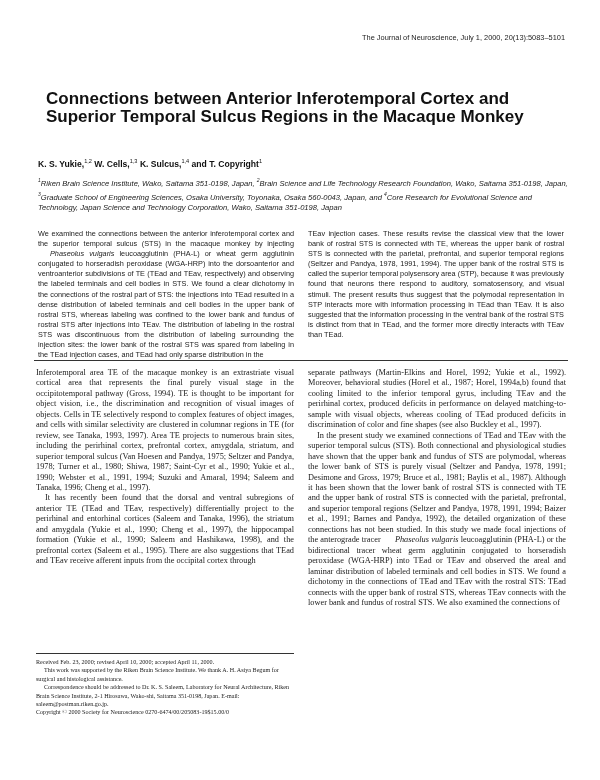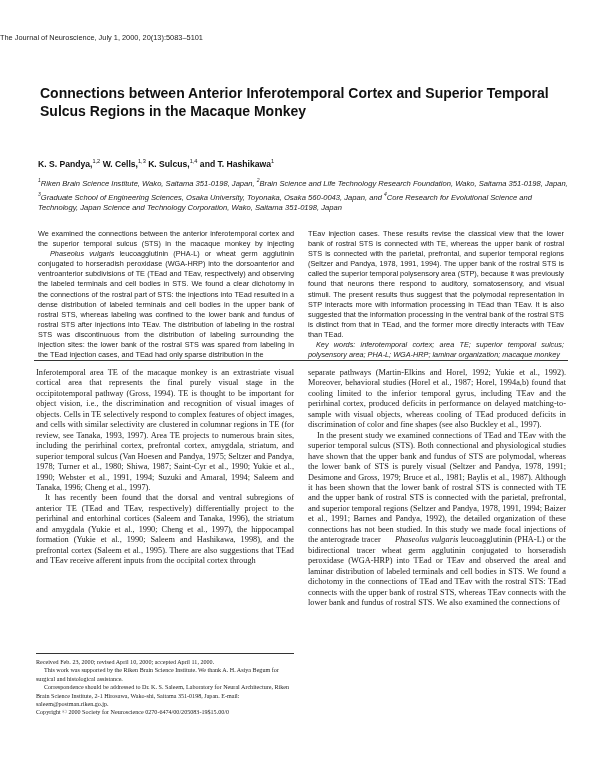--- a/index.html
+++ b/index.html
@@ -1,18 +1,18 @@
 <!DOCTYPE html>
 <html><head>
 <meta charset="utf-8">
 <style>
   html, body { margin: 0; padding: 0; background: #ffffff; }
   body { width: 600px; height: 780px; position: relative; overflow: hidden; color: #111; }
-  .running-head { position: absolute; top: 33px; left: 0; right: 0; padding-right: 35px; text-align: left; font-family: "Liberation Sans", sans-serif; font-size: 7.4px; color: #222; }
-  .title { position: absolute; top: 82px; left: 38px; width: 530px; font-family: "Liberation Sans", sans-serif; font-weight: bold; font-size: 14px; line-height: 18px; color: #111; margin: 2px; }
+  .running-head { position: absolute; top: 33px; left: 0; right: 0; padding-right: 35px; text-align: right; font-family: "Liberation Sans", sans-serif; font-size: 7.4px; color: #222; }
+  .title { position: absolute; top: 82px; left: 38px; width: 530px; font-family: "Liberation Sans", sans-serif; font-weight: bold; font-size: 17px; line-height: 18px; color: #111; margin: 8px; }
   .authors { position: absolute; top: 158px; left: 38px; font-family: "Liberation Sans", sans-serif; font-weight: bold; font-size: 8.6px; color: #111; }
   .authors sup { font-weight: normal; font-size: 5.6px; }
   .affil { position: absolute; top: 175px; left: 38px; width: 530px; font-family: "Liberation Sans", sans-serif; font-style: italic; font-size: 7.6px; line-height: 11px; color: #222; }
   .affil sup { font-size: 5px; }
   .abstract { position: absolute; top: 229px; left: 38px; width: 526px; display: flex; justify-content: space-between; }
   .abs-col { width: 256px; font-family: "Liberation Sans", sans-serif; font-size: 7.3px; line-height: 10.1px; text-align: justify; color: #222; }
   .abs-col .kw { font-style: italic; text-indent: 8px; display: block; }
   .rule { position: absolute; left: 34px; width: 534px; height: 1px; background: #333; }
   .body-cols { position: absolute; top: 368px; left: 36px; width: 530px; display: flex; justify-content: space-between; }
   .body-col { width: 258px; font-family: "Liberation Serif", serif; font-size: 8.3px; line-height: 10.45px; text-align: justify; color: #1a1a1a; }
@@ -24,33 +24,32 @@
   em { font-style: italic; padding-left: 12px; }
 </style>
 </head>
 <body>
 
 <div class="running-head">The Journal of Neuroscience, July 1, 2000, 20(13):5083–5101</div>
 
 <h1 class="title">Connections between Anterior Inferotemporal Cortex and Superior Temporal Sulcus Regions in the Macaque Monkey</h1>
 
 <div class="authors">
-  <span>K. S. Pandya,</span><sup>1,2</sup>
+  <span>K. S. Yukie,</span><sup>1,2</sup>
   <span>W. Cells,</span><sup>1,3</sup>
   <span>K. Sulcus,</span><sup>1,4</sup>
-  <span>and T. Hashikawa</span><sup>1</sup>
+  <span>and T. Copyright</span><sup>1</sup>
 </div>
 
 <div class="affil"><sup>1</sup><span>Riken Brain Science Institute, Wako, Saitama 351-0198, Japan, </span><sup>2</sup><span>Brain Science and Life Technology Research Foundation, Wako, Saitama 351-0198, Japan, </span><sup>3</sup><span>Graduate School of Engineering Sciences, Osaka University, Toyonaka, Osaka 560-0043, Japan, and </span><sup>4</sup><span>Core Research for Evolutional Science and Technology, Japan Science and Technology Corporation, Wako, Saitama 351-0198, Japan</span></div>
 
 <div class="abstract">
   <div class="abs-col"><span>We examined the connections between the anterior inferotemporal cortex and the superior temporal sulcus (STS) in the macaque monkey by injecting </span><em>Phaseolus vulgaris</em><span> leucoagglutinin (PHA-L) or wheat germ agglutinin conjugated to horseradish peroxidase (WGA-HRP) into the dorsoanterior and ventroanterior subdivisions of TE (TEad and TEav, respectively) and observing the labeled terminals and cell bodies in STS. We found a clear dichotomy in the connections of the rostral part of STS: the injections into TEad resulted in a dense distribution of labeled terminals and cell bodies in the upper bank of rostral STS, whereas labeling was confined to the lower bank and fundus of rostral STS after injections into TEav. The distribution of labeling in the rostral STS was discontinuous from the distribution of labeling surrounding the injection sites: the lower bank of the rostral STS was spared from labeling in the TEad injection cases, and TEad had only sparse distribution in the</span></div>
   <div class="abs-col">
     <span>TEav injection cases. These results revise the classical view that the lower bank of rostral STS is connected with TE, whereas the upper bank of rostral STS is connected with the parietal, prefrontal, and superior temporal regions (Seltzer and Pandya, 1978, 1991, 1994). The upper bank of the rostral STS is called the superior temporal polysensory area (STP), because it was previously found that neurons there respond to auditory, somatosensory, and visual stimuli. The present results thus suggest that the polymodal representation in STP interacts more with information processing in TEad than TEav. It is also suggested that the information processing in the ventral bank of the rostral STS is distinct from that in TEad, and the former more directly interacts with TEav than TEad.</span>
-    <span class="kw">Key words: inferotemporal cortex; area TE; superior temporal sulcus; polysensory area; PHA-L; WGA-HRP; laminar organization; macaque monkey</span>
   </div>
 </div>
 
 <div class="rule" style="top:360px;"></div>
 
 <div class="body-cols">
   <div class="body-col">
     <p>Inferotemporal area TE of the macaque monkey is an extrastriate visual cortical area that represents the final purely visual stage in the occipitotemporal pathway (Gross, 1994). TE is thought to be important for object vision, i.e., the discrimination and recognition of visual images of objects. Cells in TE selectively respond to complex features of object images, and cells with similar selectivity are clustered in columnar regions in TE (for review, see Tanaka, 1993, 1997). Area TE projects to numerous brain sites, including the perirhinal cortex, prefrontal cortex, amygdala, striatum, and superior temporal sulcus (Van Hoesen and Pandya, 1975; Seltzer and Pandya, 1978; Turner et al., 1980; Shiwa, 1987; Saint-Cyr et al., 1990; Yukie et al., 1990; Webster et al., 1991, 1994; Suzuki and Amaral, 1994; Saleem and Tanaka, 1996; Cheng et al., 1997).</p>
     <p class="indent">It has recently been found that the dorsal and ventral subregions of anterior TE (TEad and TEav, respectively) differentially project to the perirhinal and entorhinal cortices (Saleem and Tanaka, 1996), the striatum and amygdala (Yukie et al., 1990; Cheng et al., 1997), the hippocampal formation (Yukie et al., 1990; Saleem and Hashikawa, 1998), and the prefrontal cortex (Saleem et al., 1995). There are also suggestions that TEad and TEav receive afferent inputs from the occipital cortex through</p>
   </div>

